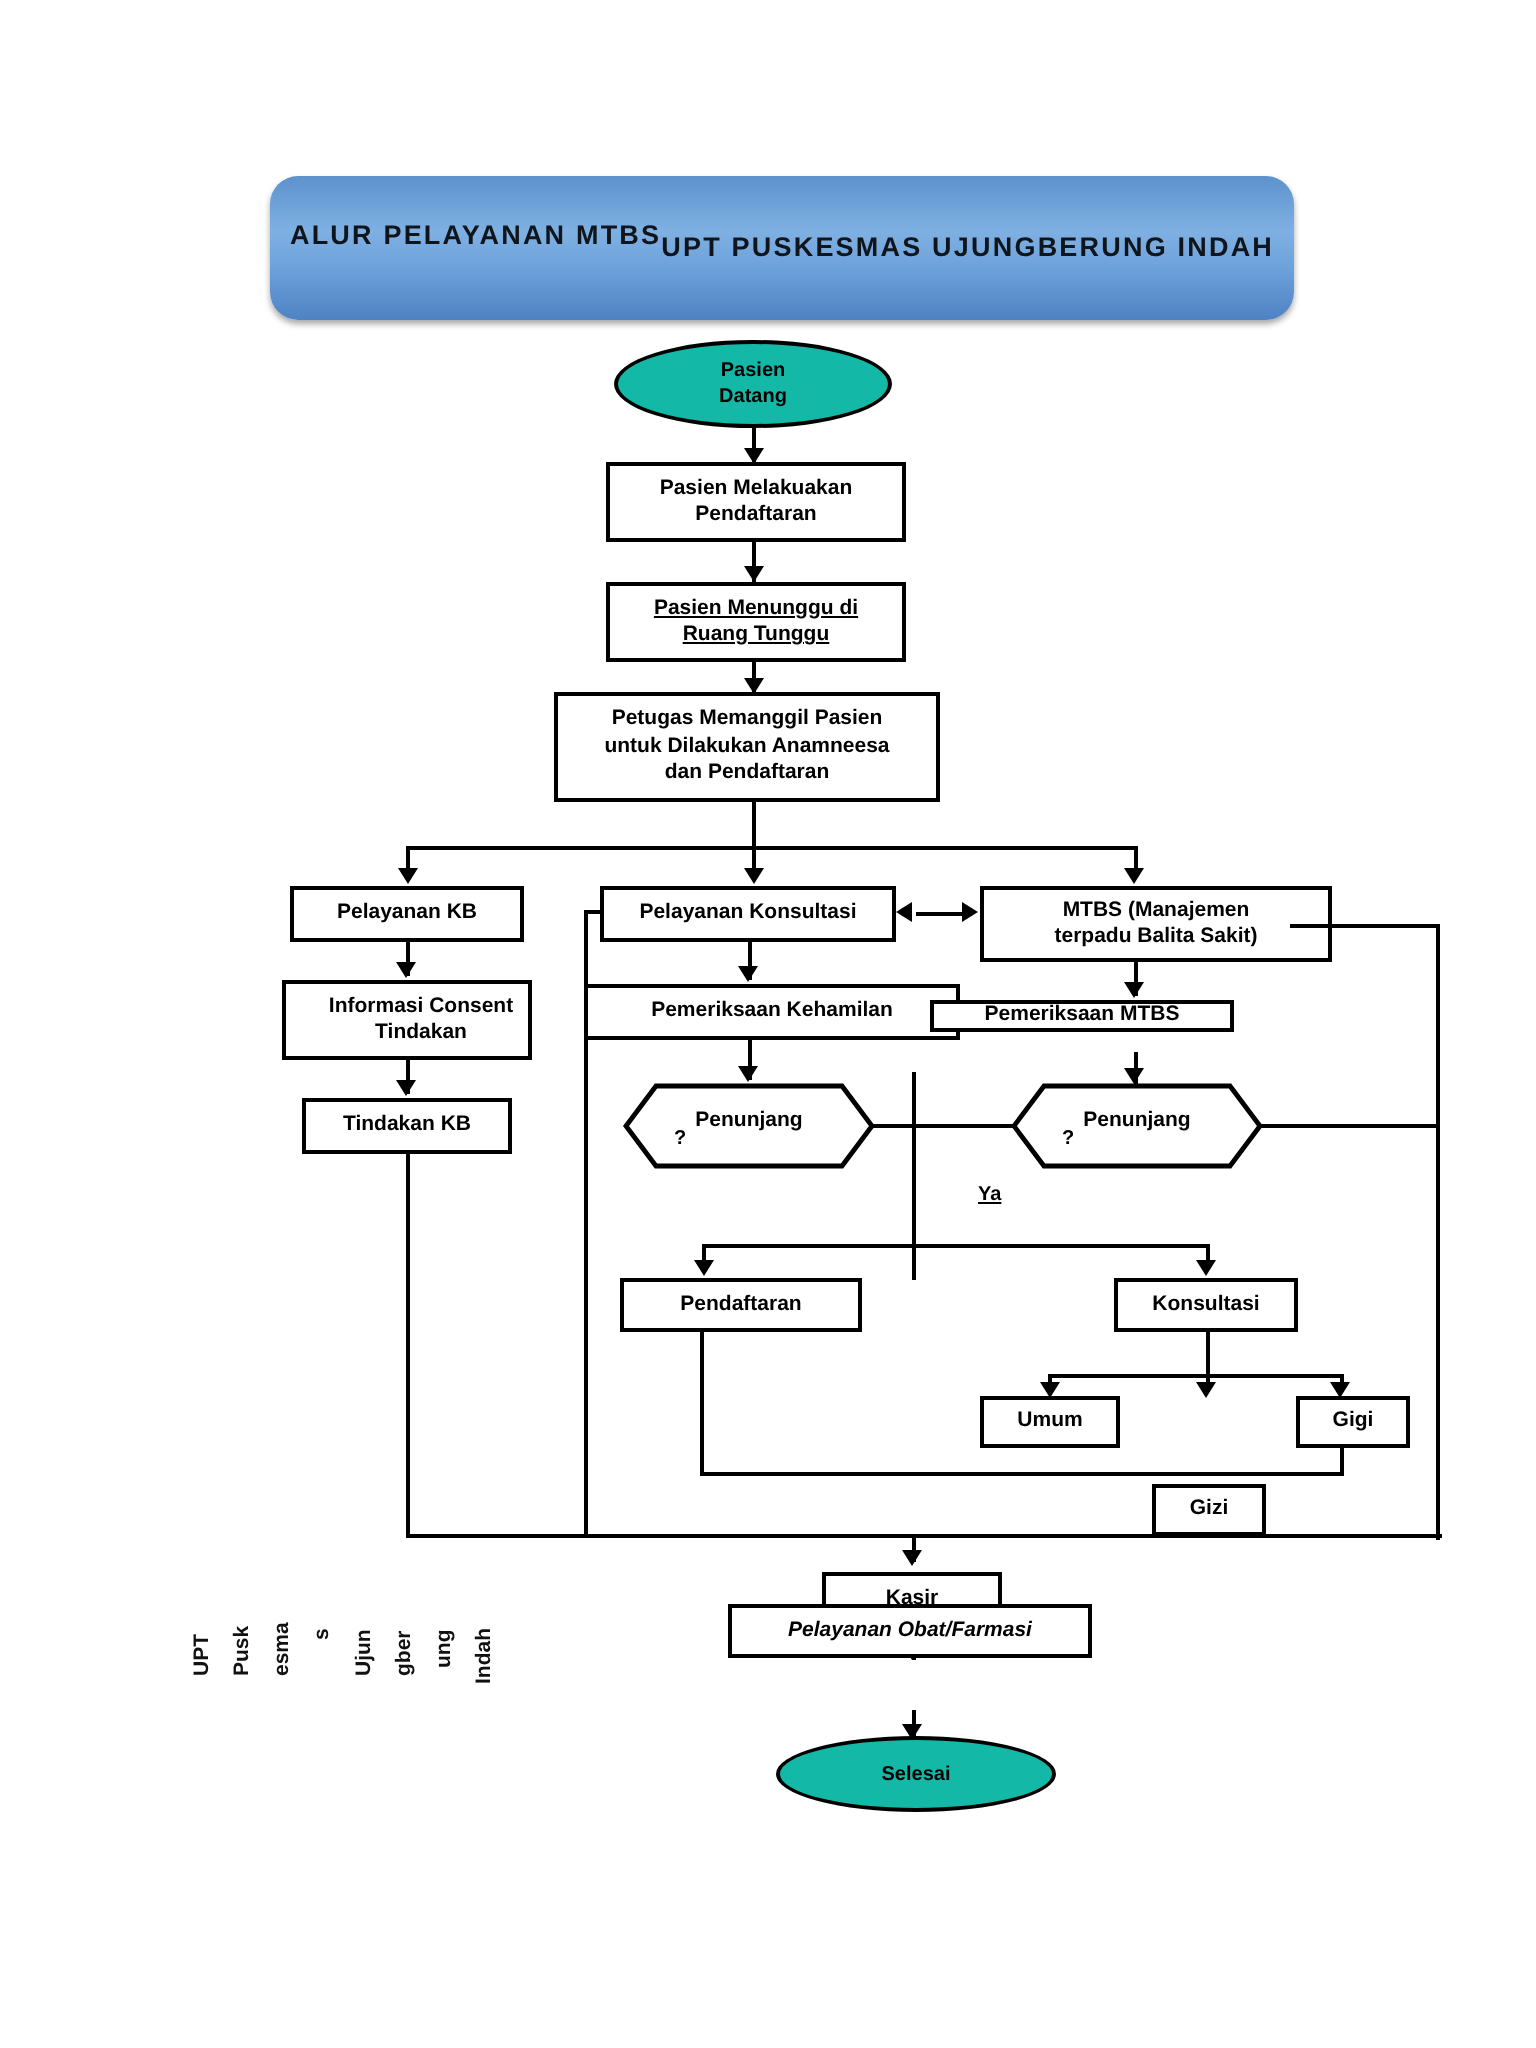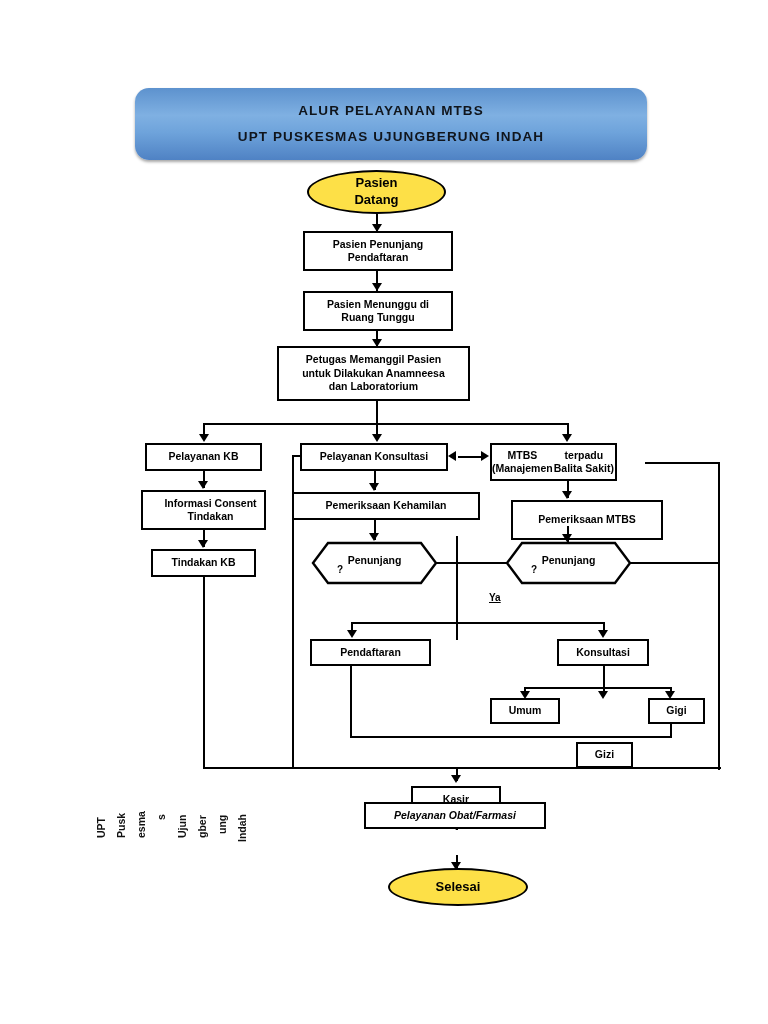--- a/index.html
+++ b/index.html
@@ -6,34 +6,34 @@
   body{width:768px;height:1024px;position:relative;
        font-family:"Liberation Sans","DejaVu Sans",sans-serif;
        -webkit-font-smoothing:antialiased;}
   #canvas{position:absolute;left:0;top:0;width:768px;height:1024px;overflow:hidden;}
 
   
   .banner{position:absolute;left:135px;top:88px;width:512px;height:72px;
           border-radius:14px;
           background:linear-gradient(180deg,#5d92ce 0%,#7fb0e2 38%,#6ea3db 62%,#4f82c4 100%);
           box-shadow:0 2px 3px rgba(0,0,0,.35);
-          display:flex;flex-direction:column;align-items:center;justify-content:center;}
+          display:flex;flex-direction:row;align-items:center;justify-content:center;}
   .banner .ln{font-weight:bold;font-size:13.5px;letter-spacing:1.1px;color:#10151c;
               line-height:1.05;text-align:center;}
   .banner .ln1{margin-bottom:12px;}
 
   
   .node{position:absolute;box-sizing:border-box;display:flex;align-items:center;
         justify-content:center;text-align:center;color:#000;font-weight:bold;
         font-size:10.5px;line-height:1.28;background:#fff;}
   .box{border:2.2px solid #000;}
 
   .ell{position:absolute;box-sizing:border-box;border:2.2px solid #000;border-radius:50%;
-       background:#fde047;display:flex;align-items:center;justify-content:center;
-       text-align:center;font-weight:bold;font-size:13px;line-height:1.3;color:#000;}
+       background:#14b8a6;display:flex;align-items:center;justify-content:center;
+       text-align:center;font-weight:bold;font-size:10px;line-height:1.3;color:#000;}
 
   .hexwrap{position:absolute;}
   .hexwrap svg{position:absolute;left:0;top:0;}
   .hexlabel{position:absolute;left:0;top:0;width:100%;height:100%;
             display:flex;flex-direction:column;align-items:center;justify-content:center;
             font-weight:bold;font-size:10.5px;color:#000;}
   .hexlabel .q{align-self:flex-start;margin-left:26px;font-size:10px;line-height:.7;}
 
   
   .ln-v{position:absolute;width:2.4px;background:#000;}
@@ -62,57 +62,57 @@
   </div>
 
   <div class="ell" style="left:307px;top:170px;width:139px;height:44px;flex-direction:column;">
     <span>Pasien</span>
     <span>Datang</span>
   </div>
   <div class="ln-v" style="left:375.8px;top:214px;height:18px;"></div>
   <div class="arr-d" style="left:371.5px;top:224px;"></div>
 
   <div class="node box" style="left:303px;top:231px;width:150px;height:40px;flex-direction:column;">
-    <span>Pasien Penunjang</span>
+    <span>Pasien Melakuakan</span>
     <span>Pendaftaran</span>
   </div>
   <div class="ln-v" style="left:375.8px;top:271px;height:20px;"></div>
   <div class="arr-d" style="left:371.5px;top:283px;"></div>
 
-  <div class="node box" style="left:303px;top:291px;width:150px;height:40px;flex-direction:column;">
+  <div class="node box" style="left:303px;top:291px;width:150px;height:40px;flex-direction:column;text-decoration:underline;">
     <span>Pasien Menunggu di</span>
     <span>Ruang Tunggu</span>
   </div>
   <div class="ln-v" style="left:375.8px;top:331px;height:16px;"></div>
   <div class="arr-d" style="left:371.5px;top:339px;"></div>
 
   <div class="node box" style="left:277px;top:346px;width:193px;height:55px;flex-direction:column;">
     <span>Petugas Memanggil Pasien</span>
     <span>untuk Dilakukan Anamneesa</span>
-    <span>dan Laboratorium</span>
+    <span>dan Pendaftaran</span>
   </div>
 
   <div class="ln-v" style="left:375.8px;top:401px;height:24px;"></div>
   <div class="ln-h" style="left:203px;top:423px;width:366px;"></div>
   <div class="ln-v" style="left:203px;top:423px;height:15px;"></div>
   <div class="ln-v" style="left:375.8px;top:423px;height:15px;"></div>
   <div class="ln-v" style="left:566.6px;top:423px;height:15px;"></div>
   <div class="arr-d" style="left:198.7px;top:434px;"></div>
   <div class="arr-d" style="left:371.5px;top:434px;"></div>
   <div class="arr-d" style="left:562.3px;top:434px;"></div>
 
   <div class="node box" style="left:145px;top:443px;width:117px;height:28px;">
     <span>Pelayanan KB</span>
   </div>
 
   <div class="node box" style="left:300px;top:443px;width:148px;height:28px;">
     <span>Pelayanan Konsultasi</span>
   </div>
 
-  <div class="node box" style="left:490px;top:443px;width:127px;height:38px;flex-direction:row;">
+  <div class="node box" style="left:490px;top:443px;width:176px;height:38px;flex-direction:column;">
     <span>MTBS (Manajemen</span>
     <span>terpadu Balita Sakit)</span>
   </div>
 
   <div class="ln-h" style="left:458px;top:455.5px;width:24px;"></div>
   <div class="arr-l" style="left:448px;top:451px;"></div>
   <div class="arr-r" style="left:481px;top:451px;"></div>
 
   <div class="ln-v" style="left:202.5px;top:471px;height:17px;"></div>
   <div class="arr-d" style="left:198.2px;top:481px;"></div>
@@ -143,21 +143,21 @@
       <span>Penunjang</span>
       <span class="q">?</span>
     </div>
   </div>
 
   <div class="ln-v" style="left:292px;top:455px;height:314px;"></div>
   <div class="ln-h" style="left:292px;top:455px;width:10px;"></div>
 
   <div class="ln-v" style="left:566.6px;top:481px;height:17px;"></div>
   <div class="arr-d" style="left:562.3px;top:491px;"></div>
-  <div class="node box" style="left:511px;top:500px;width:152px;height:40px;">
+  <div class="node box" style="left:465px;top:500px;width:152px;height:16px;">
     <span>Pemeriksaan MTBS</span>
   </div>
   <div class="ln-v" style="left:566.6px;top:526px;height:16px;"></div>
   <div class="arr-d" style="left:562.3px;top:534px;"></div>
 
   <div class="hexwrap" style="left:505px;top:541px;width:127px;height:44px;">
     <svg width="127" height="44" viewBox="0 0 127 44">
       <polygon points="17,2 110,2 125,22 110,42 17,42 2,22" fill="#ffffff" stroke="#000000" stroke-width="2.4"></polygon>
     </svg>
     <div class="hexlabel">

